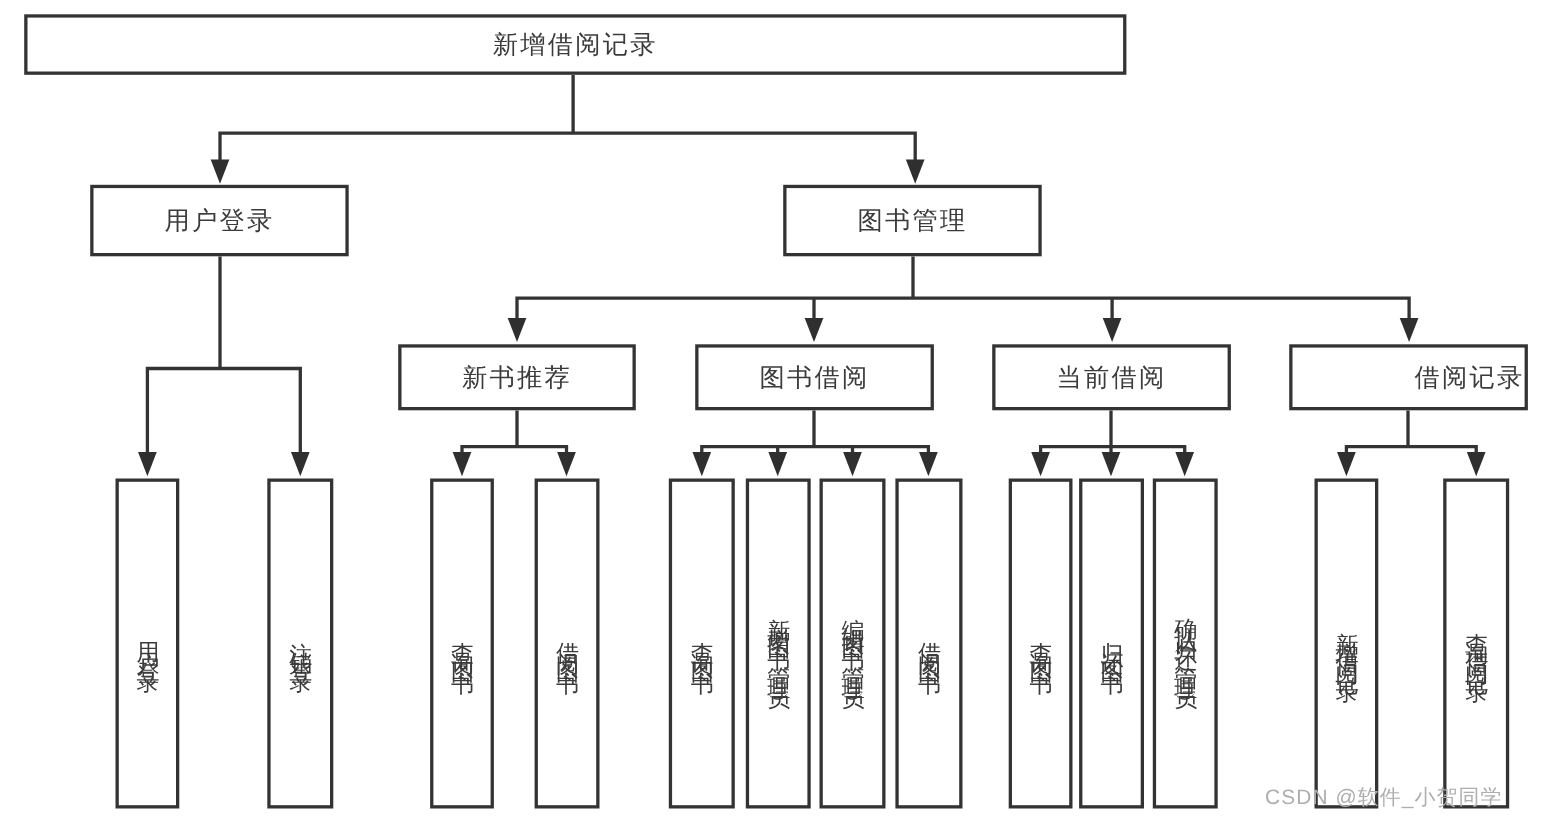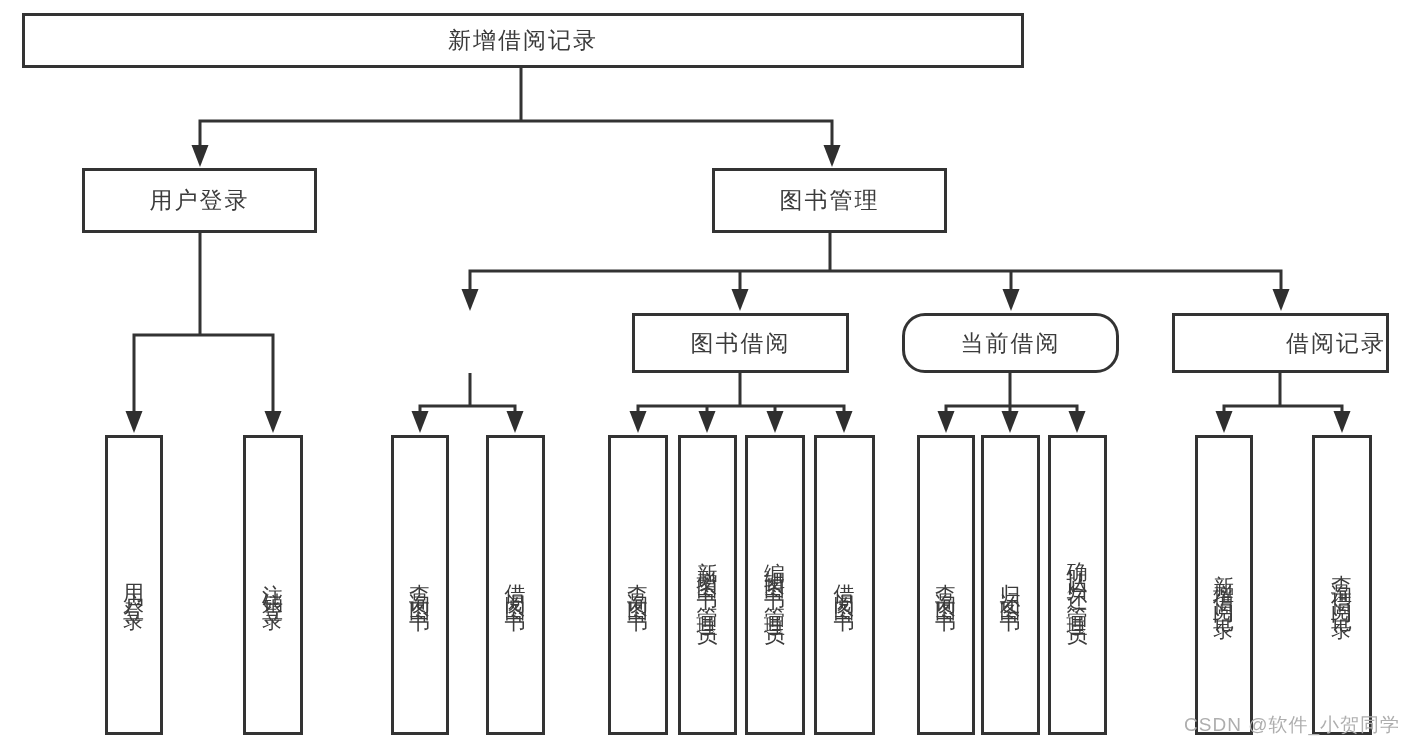--- a/index.html
+++ b/index.html
@@ -33,21 +33,20 @@
     line-height:1;
   }
   #connectors{
     position:absolute;left:0;top:0;
     width:1405px;height:747px;
   }
   #watermark{
     position:absolute;
     left:1150px;top:712px;
     width:250px;
-    text-align:right;
     font-size:19px;
     color:#aeaeae;
     letter-spacing:1px;
     white-space:nowrap;
     z-index:5;
   }
 </style>
 </head>
 <body>
 
@@ -104,24 +103,27 @@
     <span>新增借阅记录</span>
   </div>
 
   <div class="node h" style="left:82px;top:168px;width:235px;height:65px;">
     <span>用户登录</span>
   </div>
   <div class="node h" style="left:712px;top:168px;width:235px;height:65px;">
     <span>图书管理</span>
   </div>
 
+  <div class="node h" style="left:362px;top:313px;width:216px;height:60px;">
+    <span>新书推荐</span>
+  </div>
   <div class="node h" style="left:632px;top:313px;width:217px;height:60px;text-align:center;">
     <span>图书借阅</span>
   </div>
-  <div class="node h" style="left:902px;top:313px;width:217px;height:60px;border-radius:23px;">
+  <div class="node h" style="left:902px;top:313px;width:217px;height:60px;">
     <span>当前借阅</span>
   </div>
   <div class="node h" style="left:1172px;top:313px;width:217px;height:60px;justify-content:flex-end;">
     <span>借阅记录</span>
   </div>
 
   <div class="node v" style="left:105px;top:435px;width:58px;height:300px;">
     <span class="vtext">用户登录</span>
   </div>
   <div class="node v" style="left:243px;top:435px;width:60px;height:300px;">

